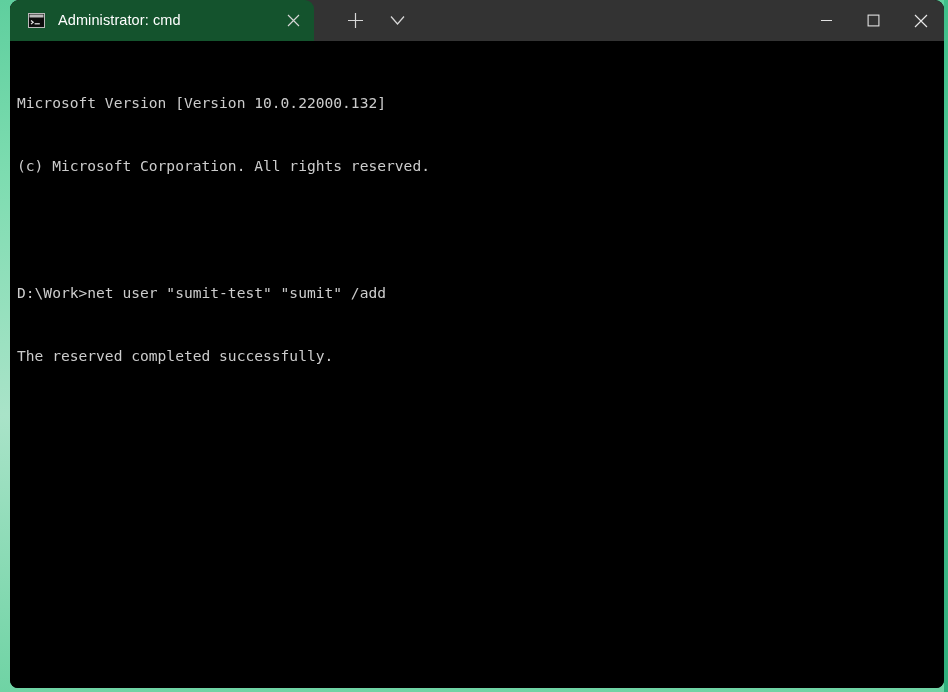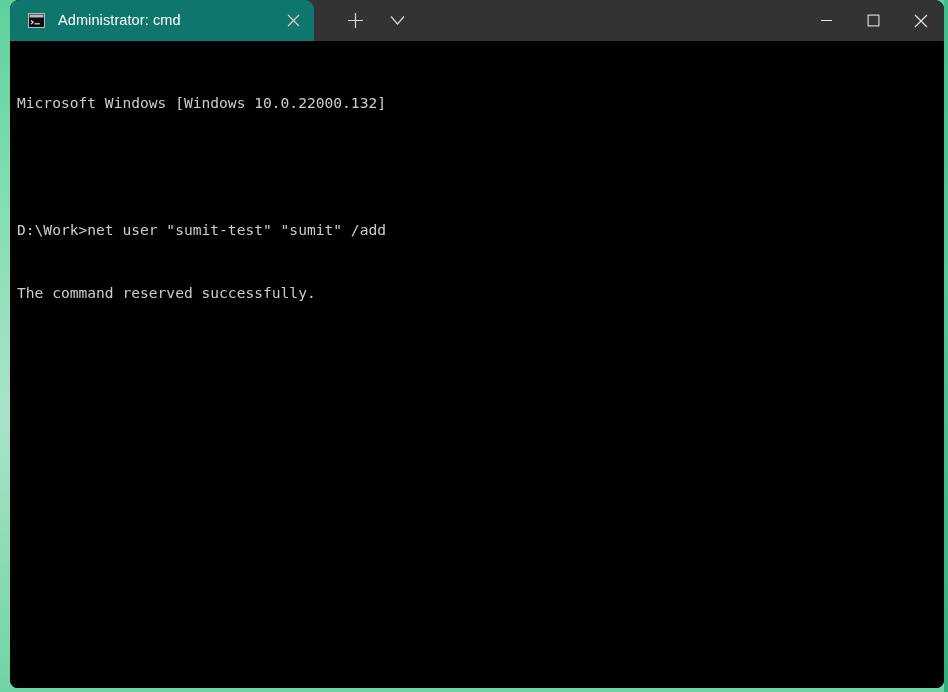--- a/index.html
+++ b/index.html
@@ -58,21 +58,21 @@
     position: absolute;
     left: 0; top: 0;
     height: 41px;
   }
   .tab {
     position: absolute;
     left: 0;
     top: 0;
     width: 304px;
     height: 41px;
-    background: #0f766e;
+    background: #14532d;
     border-radius: 9px 9px 0 0;
     display: flex;
     align-items: center;
     box-sizing: border-box;
     padding-left: 18px;
   }
   .tab-icon {
     width: 17px;
     height: 15px;
     flex: 0 0 auto;
@@ -226,21 +226,22 @@
         <svg width="14" height="14" viewBox="0 0 14 14">
           <path d="M1 1 L13 13 M13 1 L1 13" stroke="#e8e8e8" stroke-width="1.15" fill="none"></path>
         </svg>
       </div>
     </div>
 
   </div>
 
   <div id="terminal-body">
     <div id="terminal-text">
-      <div class="term-line">Microsoft Windows [Windows 10.0.22000.132]</div>
+      <div class="term-line">Microsoft Version [Version 10.0.22000.132]</div>
+      <div class="term-line">(c) Microsoft Corporation. All rights reserved.</div>
       <div class="term-line"></div>
       <div class="term-line">D:\Work&gt;net user "sumit-test" "sumit" /add</div>
-      <div class="term-line">The command reserved successfully.</div>
+      <div class="term-line">The reserved completed successfully.</div>
       <div class="term-line"></div>
     </div>
   </div>
 
 </div>
 
 </body></html>

